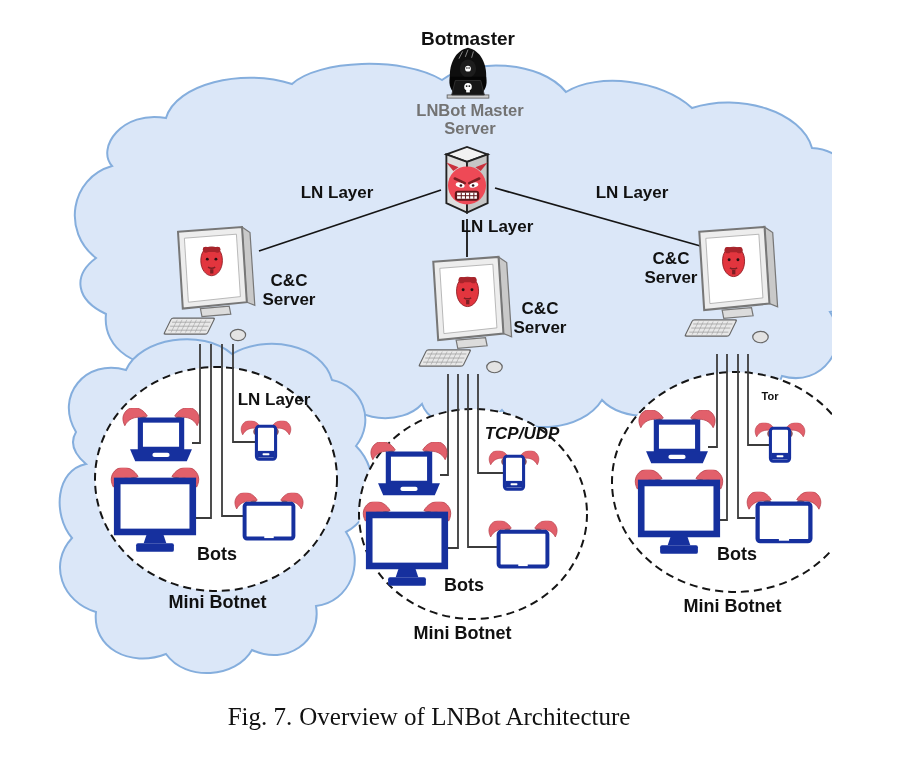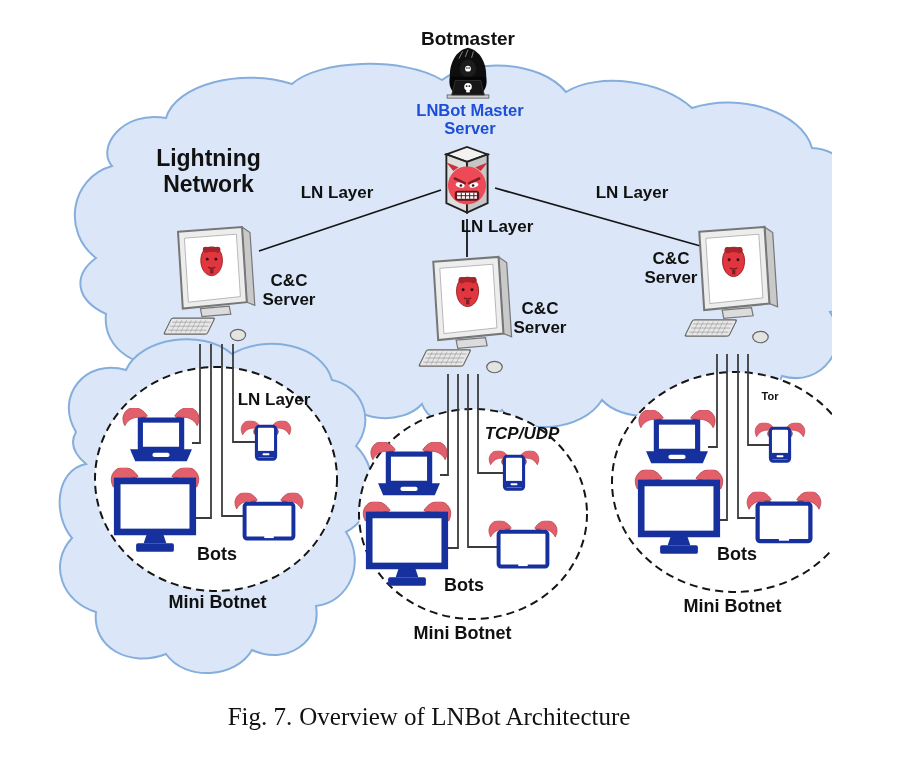--- a/index.html
+++ b/index.html
@@ -1,21 +1,21 @@
 <!DOCTYPE html>
 <html><head>
 <meta charset="utf-8">
 <style>
   html,body{margin:0;padding:0;background:#ffffff;}
   .stage{position:relative;width:832px;height:760px;background:#ffffff;overflow:hidden;
          font-family:"Liberation Sans",sans-serif;}
   .layer{position:absolute;left:0;top:0;}
   .lbl{position:absolute;font-weight:bold;color:#111;text-align:center;line-height:1.12;}
   .lbl-botmaster{left:388px;top:28px;width:160px;font-size:19px;}
-  .lbl-master{left:402px;top:101px;width:136px;font-size:16.5px;color:#1d4ed8;}
+  .lbl-master{left:402px;top:101px;width:136px;font-size:16.5px;color:#737373;}
   .lbl-network{left:126px;top:146px;width:165px;font-size:23px;}
   .lbl-ln-left{left:297px;top:183px;width:80px;font-size:17px;}
   .lbl-ln-mid{left:457px;top:217px;width:80px;font-size:17px;}
   .lbl-ln-right{left:592px;top:183px;width:80px;font-size:17px;}
   .lbl-cnc-left{left:251px;top:271px;width:76px;font-size:17px;}
   .lbl-cnc-mid{left:502px;top:299px;width:76px;font-size:17px;}
   .lbl-cnc-right{left:633px;top:249px;width:76px;font-size:17px;}
   .lbl-ch-left{left:233px;top:390px;width:82px;font-size:17px;}
   .lbl-ch-mid{left:479px;top:424px;width:86px;font-size:17px;font-style:italic;}
   .lbl-ch-right{left:740px;top:390px;width:60px;font-size:11px;}
@@ -201,21 +201,20 @@
     <use href="#bot-tablet" x="486" y="516" width="74" height="60"></use>
 
     <use href="#bot-laptop" x="634" y="410" width="86" height="62"></use>
     <use href="#bot-phone" x="754" y="416" width="52" height="56"></use>
     <use href="#bot-monitor" x="628" y="468" width="102" height="96"></use>
     <use href="#bot-tablet" x="744" y="488" width="80" height="62"></use>
   </svg>
 
   <div class="lbl lbl-botmaster">Botmaster</div>
   <div class="lbl lbl-master">LNBot Master Server</div>
-  <div class="lbl lbl-network">Lightning Network</div>
 
   <div class="lbl lbl-ln-left">LN Layer</div>
   <div class="lbl lbl-ln-mid">LN Layer</div>
   <div class="lbl lbl-ln-right">LN Layer</div>
 
   <div class="lbl lbl-cnc-left">C&amp;C Server</div>
   <div class="lbl lbl-cnc-mid">C&amp;C Server</div>
   <div class="lbl lbl-cnc-right">C&amp;C Server</div>
 
   <div class="lbl lbl-ch-left">LN Layer</div>

